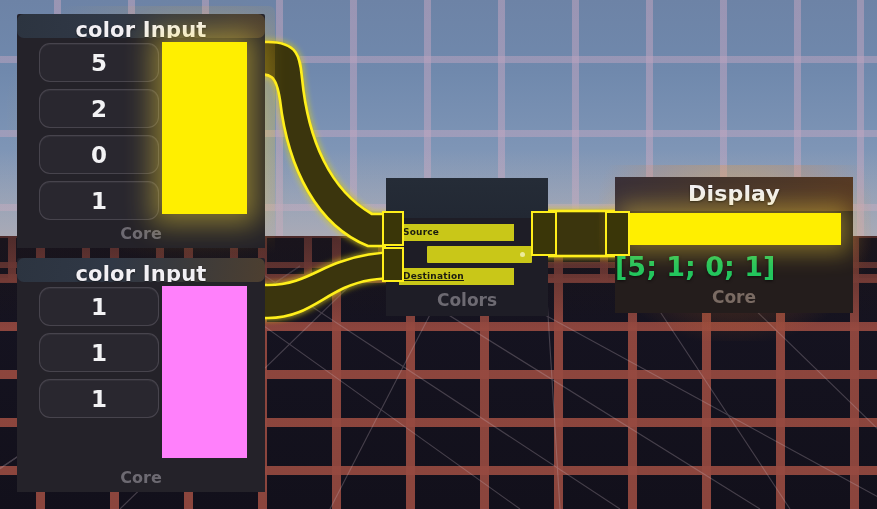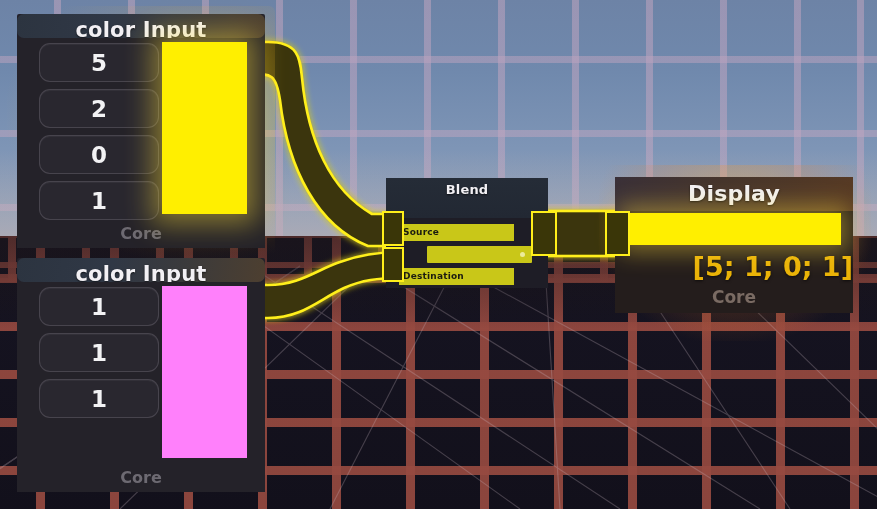--- a/index.html
+++ b/index.html
@@ -115,22 +115,22 @@
 
   
   .disp{width:238px;}
   .disp .node-head{
     height:34px;line-height:34px;font-size:22px;
     background:linear-gradient(100deg,#3a3038 0%,#46352c 45%,#573a24 100%);
   }
   .disp-main{position:relative;height:36px;background:#241d1c;}
   .disp-sw{position:absolute;left:12px;top:2px;width:214px;height:32px;background:#ffef00;}
   .disp-val{
-    height:40px;line-height:40px;text-align:right;
-    font-size:27px;font-weight:bold;color:#eab308;
+    height:40px;line-height:40px;text-align:left;
+    font-size:27px;font-weight:bold;color:#22c55e;
     background:#241d1c;text-shadow:0 1px 3px rgba(0,0,0,.6);
   }
   .disp-foot{
     height:26px;line-height:20px;text-align:center;
     font-size:17px;font-weight:bold;color:#7a6b63;background:#241d1c;
   }
 
   
   #wires{position:absolute;left:0;top:0;width:877px;height:509px;pointer-events:none;}
 
@@ -228,33 +228,33 @@
         </div>
         <div class="swatch" id="sw-bot" style="left: 145px; background: rgb(255, 128, 251);"></div>
       </div>
       <div class="ci-foot">Core</div>
     </div>
   </div>
 
   <div class="node blend" style="left:386px;top:178px;">
     <div class="node-body">
       <div class="node-head">
-        <div>Blend</div>
       </div>
       <div class="blend-main">
         <div class="bar" style="left: 13px; top: 6px; width: 115px; height: 17px; background: rgb(201, 199, 24);">
           <span class="bar-label" style="left:4px;top:3px;">Source</span>
         </div>
         <div class="bar" style="left: 41px; top: 28px; width: 105px; height: 17px; border-radius: 1px; background: rgb(201, 199, 24);">
           <span style="position:absolute;right:7px;top:6px;width:5px;height:5px;border-radius:50%;background:#eceb9a;"></span>
         </div>
         <div class="bar" style="left: 13px; top: 50px; width: 115px; height: 17px; background: rgb(201, 199, 24);">
-          <span class="bar-label" style="left:4px;top:3px;">Destination</span>
-        </div>
-      </div>
+          <span class="bar-label" style="left:4px;top:3px;text-decoration:underline;">Destination</span>
+        </div>
+      </div>
+      <div class="blend-foot">Colors</div>
     </div>
   </div>
 
   <div class="port" style="left:382px;top:211px;width:22px;height:35px;"></div>
   <div class="port" style="left:382px;top:247px;width:22px;height:35px;"></div>
   <div class="port" style="left:531px;top:211px;width:26px;height:45px;"></div>
 
   <div class="node disp" style="left:615px;top:177px;">
     <div class="glow" style="left:-16px;top:-12px;width:272px;height:176px;
          background:radial-gradient(ellipse at 50% 32%, rgba(255,170,40,.40) 0%, rgba(255,130,25,.16) 48%, rgba(0,0,0,0) 74%);"></div>

